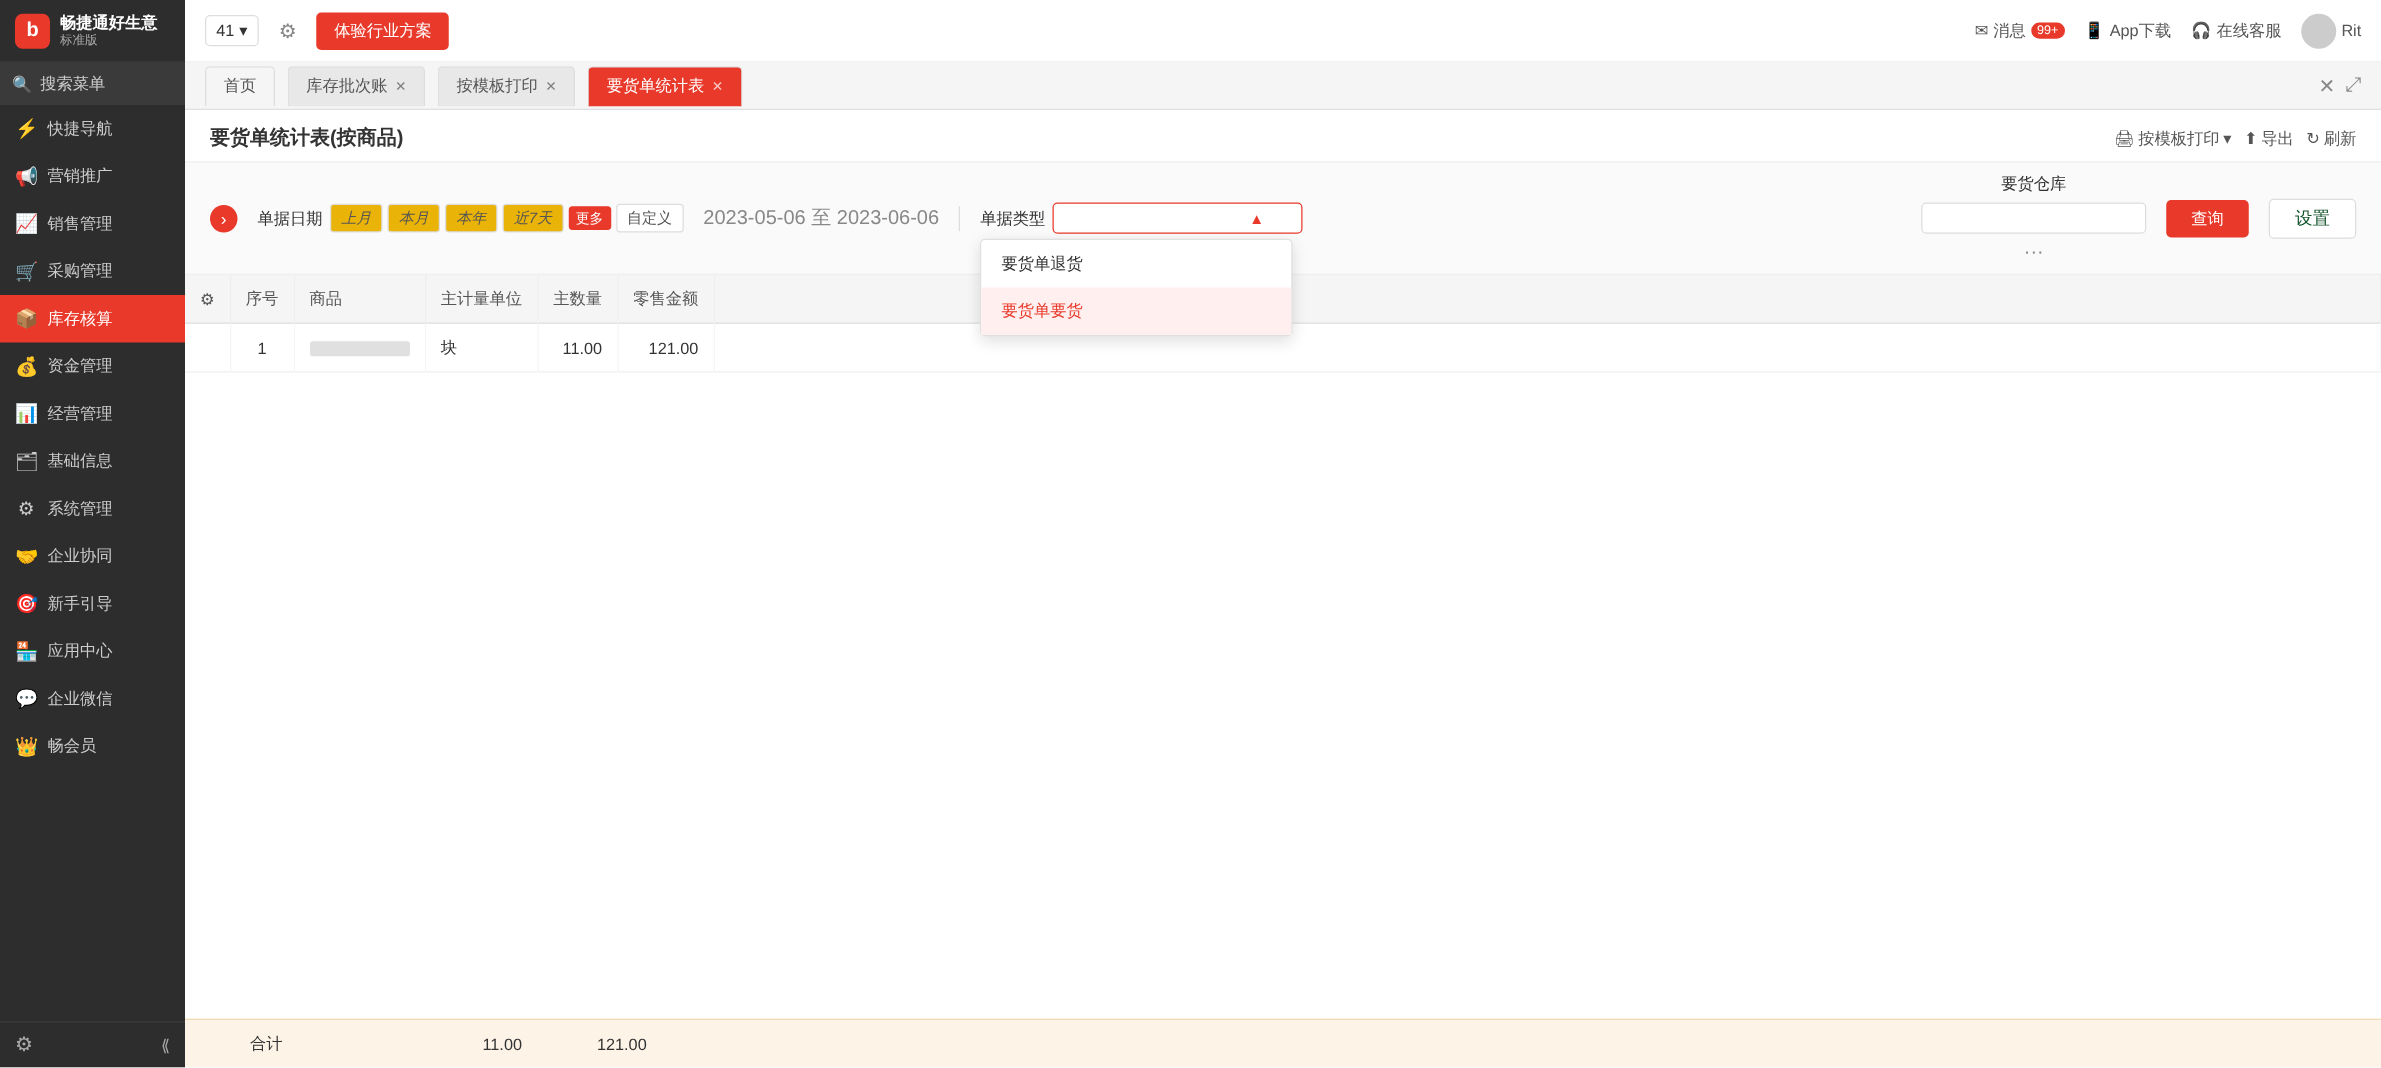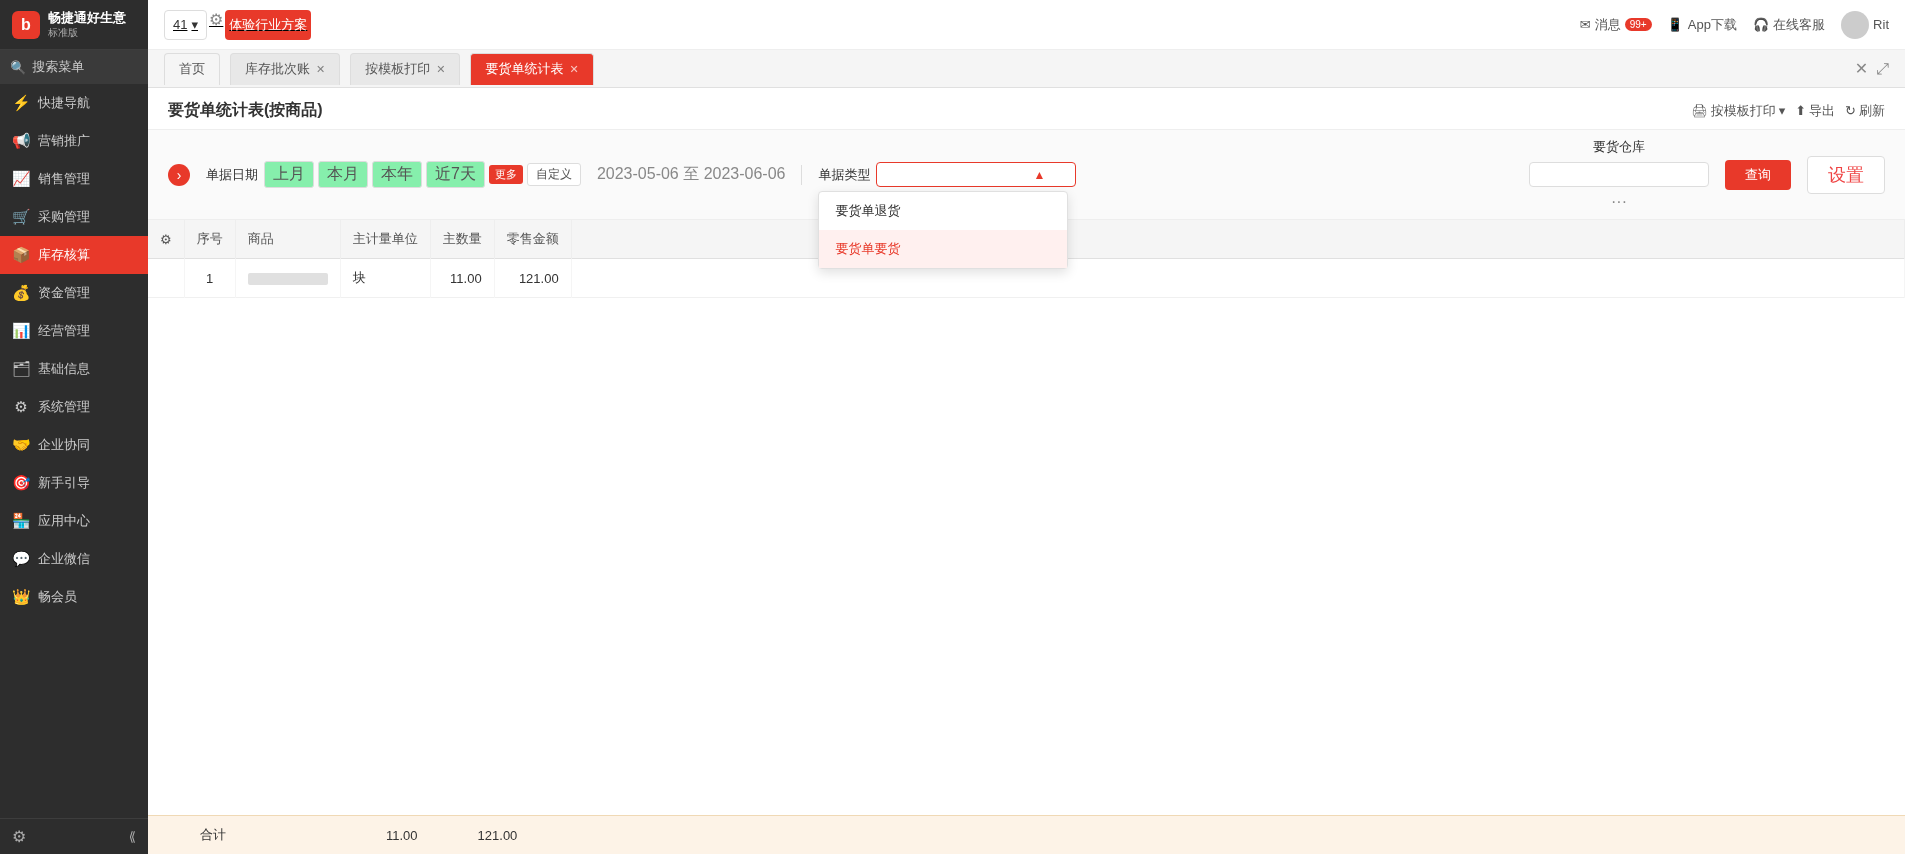--- a/index.html
+++ b/index.html
@@ -97,39 +97,39 @@
       background: white;
       display: flex;
       align-items: center;
       justify-content: space-between;
       padding: 0 16px;
       border-bottom: 1px solid #eee;
       flex-shrink: 0;
     }
     .header-left {
       display: flex;
-      gap: 2px;
-      text-decoration: underline;
+      align-items: center;
+      gap: 16px;
     }
     .store-selector {
       display: flex;
       align-items: center;
       gap: 4px;
       color: #333;
       cursor: pointer;
       padding: 4px 8px;
       border: 1px solid #ddd;
       border-radius: 4px;
       font-size: 13px;
     }
     .trial-btn {
       background: #e8392a;
       color: white;
       border: none;
-      padding: 6px 4px;
+      padding: 6px 14px;
       border-radius: 4px;
       cursor: pointer;
       font-size: 13px;
     }
     .header-right {
       display: flex;
       align-items: center;
       gap: 16px;
       color: #555;
       font-size: 13px;
@@ -270,23 +270,24 @@
     .date-shortcuts {
       display: flex;
       align-items: center;
       gap: 4px;
     }
     .date-btn {
       padding: 2px 8px;
       border: 1px solid #ddd;
       border-radius: 3px;
       cursor: pointer;
-      font-size: 16px;
-      background: #86efac;
+      font-size: 12px;
+      background: #eab308;
       color: #555;
+      font-style: italic;
     }
     .date-badge {
       background: #e8392a;
       color: white;
       border-radius: 3px;
       padding: 2px 6px;
       font-size: 11px;
       cursor: pointer;
     }
     .date-custom {
@@ -363,22 +364,22 @@
       border-radius: 4px;
       cursor: pointer;
       font-size: 13px;
     }
     .setting-btn {
       border: 1px solid #ddd;
       background: white;
       padding: 6px 20px;
       border-radius: 4px;
       cursor: pointer;
-      font-size: 18px;
-      color: #ef4444;
+      font-size: 14px;
+      color: #14532d;
     }
 
     
     .type-dropdown {
       position: absolute;
       top: 100%;
       left: 0;
       width: 250px;
       background: white;
       border: 1px solid #e0e0e0;

